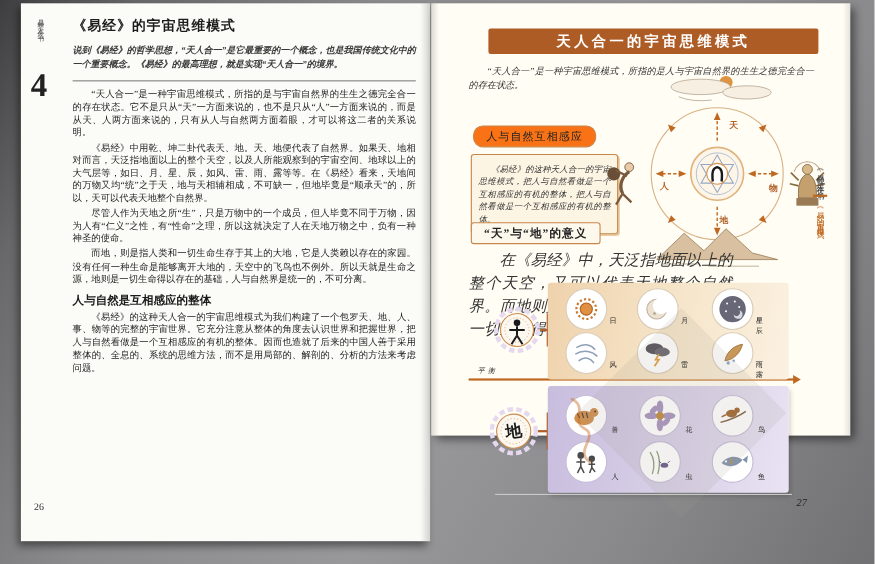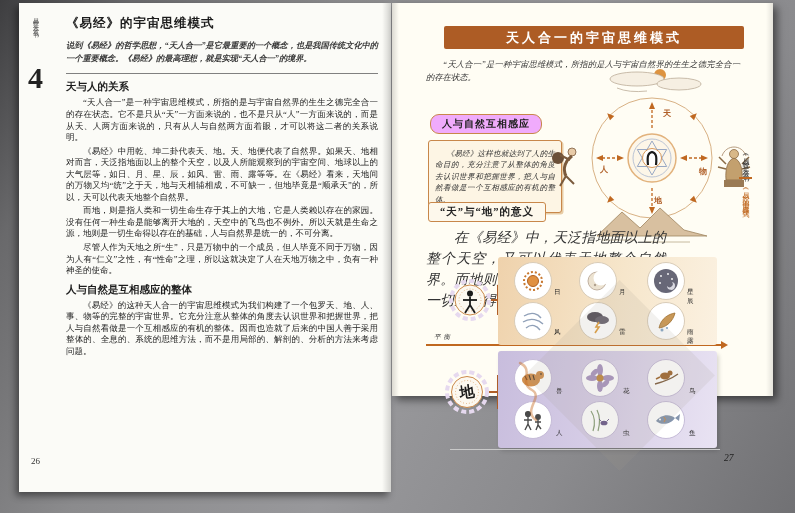--- a/index.html
+++ b/index.html
@@ -28,21 +28,21 @@
   .lp-rule{border:none;border-top:1.5px solid #808080;margin:8px 0 6px;}
   .lp-h{font-size:10.5px;font-weight:bold;margin:6px 0 3px;}
   .lp-p{font-size:8.5px;line-height:1.36;text-align:justify;text-indent:2em;margin:0 0 2px;}
   .lp-pagenum{position:absolute;left:12px;bottom:26px;font-size:9px;color:#333;}
 
   
   .rp-banner{position:absolute;left:52px;top:23px;width:300px;height:23px;background:#ad5c25;color:#fff;
     font-weight:bold;font-size:13px;letter-spacing:3px;text-align:center;line-height:23px;border-radius:2px;}
   .rp-intro{position:absolute;left:34px;top:56px;width:314px;font-size:8.3px;font-style:italic;line-height:1.55;color:#333;text-indent:2em;text-align:justify;}
   .rp-label1{position:absolute;left:38px;top:111px;padding:2px 11px;border:1px solid #c8874a;border-radius:9px;
-    background:#f0abfc;font-weight:bold;font-size:10px;color:#222;letter-spacing:1px;}
+    background:#f97316;font-weight:normal;font-size:10px;color:#222;letter-spacing:1px;}
   .rp-note{position:absolute;left:36px;top:137px;width:120px;border:1px solid #c8874a;border-radius:3px;background:#fdf5e4;
     padding:7px 6px;font-size:7.6px;font-style:italic;line-height:1.5;color:#333;text-indent:1.5em;text-align:justify;
     box-shadow:1.5px 1.5px 0 #e8cda6;}
   .rp-h2{position:absolute;left:36px;top:199px;padding:2px 11px;border:1px solid #c8874a;border-radius:3px;
     background:#fdf8ec;font-weight:bold;font-size:10.5px;color:#222;letter-spacing:1px;}
   .rp-text2{position:absolute;left:34px;top:224px;width:240px;font-size:14px;font-style:italic;line-height:1.5;color:#333;text-indent:2em;text-align:justify;}
   .big-diagram{position:absolute;left:150px;top:63px;width:220px;height:185px;}
 
   .axis{position:absolute;left:34px;top:341px;width:296px;height:1.5px;background:#c06820;}
   .axis::after{content:"";position:absolute;right:-6px;top:-3px;border-left:7px solid #c06820;
@@ -75,37 +75,36 @@
 </head>
 <body>
 
 <div class="page page-left">
   <div class="lp-side">易经是一本什么书</div>
   <div class="lp-num">4</div>
   <div class="lp-body">
     <div class="lp-kicker">《易经》的宇宙思维模式</div>
     <div class="lp-intro">说到《易经》的哲学思想，“天人合一”是它最重要的一个概念，也是我国传统文化中的一个重要概念。《易经》的最高理想，就是实现“天人合一”的境界。</div>
     <hr class="lp-rule">
-    <div class="lp-h">天与人的关系</div>
     <p class="lp-p">“天人合一”是一种宇宙思维模式，所指的是与宇宙自然界的生生之德完全合一的存在状态。它不是只从“天”一方面来说的，也不是只从“人”一方面来说的，而是从天、人两方面来说的，只有从人与自然两方面着眼，才可以将这二者的关系说明。</p>
     <p class="lp-p">《易经》中用乾、坤二卦代表天、地。天、地便代表了自然界。如果天、地相对而言，天泛指地面以上的整个天空，以及人所能观察到的宇宙空间、地球以上的大气层等，如日、月、星、辰，如风、雷、雨、露等等。在《易经》看来，天地间的万物又均“统”之于天，地与天相辅相成，不可缺一，但地毕竟是“顺承天”的，所以，天可以代表天地整个自然界。</p>
+    <p class="lp-p">尽管人作为天地之所“生”，只是万物中的一个成员，但人毕竟不同于万物，因为人有“仁义”之性，有“性命”之理，所以这就决定了人在天地万物之中，负有一种神圣的使命。</p>
     <p class="lp-p">而地，则是指人类和一切生命生存于其上的大地，它是人类赖以存在的家园。没有任何一种生命是能够离开大地的，天空中的飞鸟也不例外。所以天就是生命之源，地则是一切生命得以存在的基础，人与自然界是统一的，不可分离。</p>
-    <p class="lp-p">尽管人作为天地之所“生”，只是万物中的一个成员，但人毕竟不同于万物，因为人有“仁义”之性，有“性命”之理，所以这就决定了人在天地万物之中，负有一种神圣的使命。</p>
     <div class="lp-h">人与自然是互相感应的整体</div>
     <p class="lp-p">《易经》的这种天人合一的宇宙思维模式为我们构建了一个包罗天、地、人、事、物等的完整的宇宙世界。它充分注意从整体的角度去认识世界和把握世界，把人与自然看做是一个互相感应的有机的整体。因而也造就了后来的中国人善于采用整体的、全息的、系统的思维方法，而不是用局部的、解剖的、分析的方法来考虑问题。</p>
   </div>
   <div class="lp-pagenum">26</div>
 </div>
 
 <div class="page page-right">
 
   <div class="rp-banner">天人合一的宇宙思维模式</div>
   <div class="rp-intro">“天人合一”是一种宇宙思维模式，所指的是人与宇宙自然界的生生之德完全合一的存在状态。</div>
   <div class="rp-label1">人与自然互相感应</div>
-  <div class="rp-note">《易经》这样也就达到了人的生命目的，充分注意了从整体的角度去认识世界和把握世界，把人与自然看做是一个互相感应的有机的整体。</div>
+  <div class="rp-note">《易经》的这种天人合一的宇宙思维模式，把人与自然看做是一个互相感应的有机的整体，把人与自然看做是一个互相感应的有机的整体。</div>
 
   <svg class="big-diagram" viewBox="0 0 220 185">
     <circle cx="110" cy="92" r="60" fill="none" stroke="#d8b184" stroke-width="1"></circle>
     <g fill="#c06820">
       <polygon points="0,-4 3,3 -3,3" transform="translate(152,50) rotate(45)"></polygon>
       <polygon points="0,-4 3,3 -3,3" transform="translate(152,134) rotate(135)"></polygon>
       <polygon points="0,-4 3,3 -3,3" transform="translate(68,134) rotate(225)"></polygon>
       <polygon points="0,-4 3,3 -3,3" transform="translate(68,50) rotate(315)"></polygon>
     </g>
 

